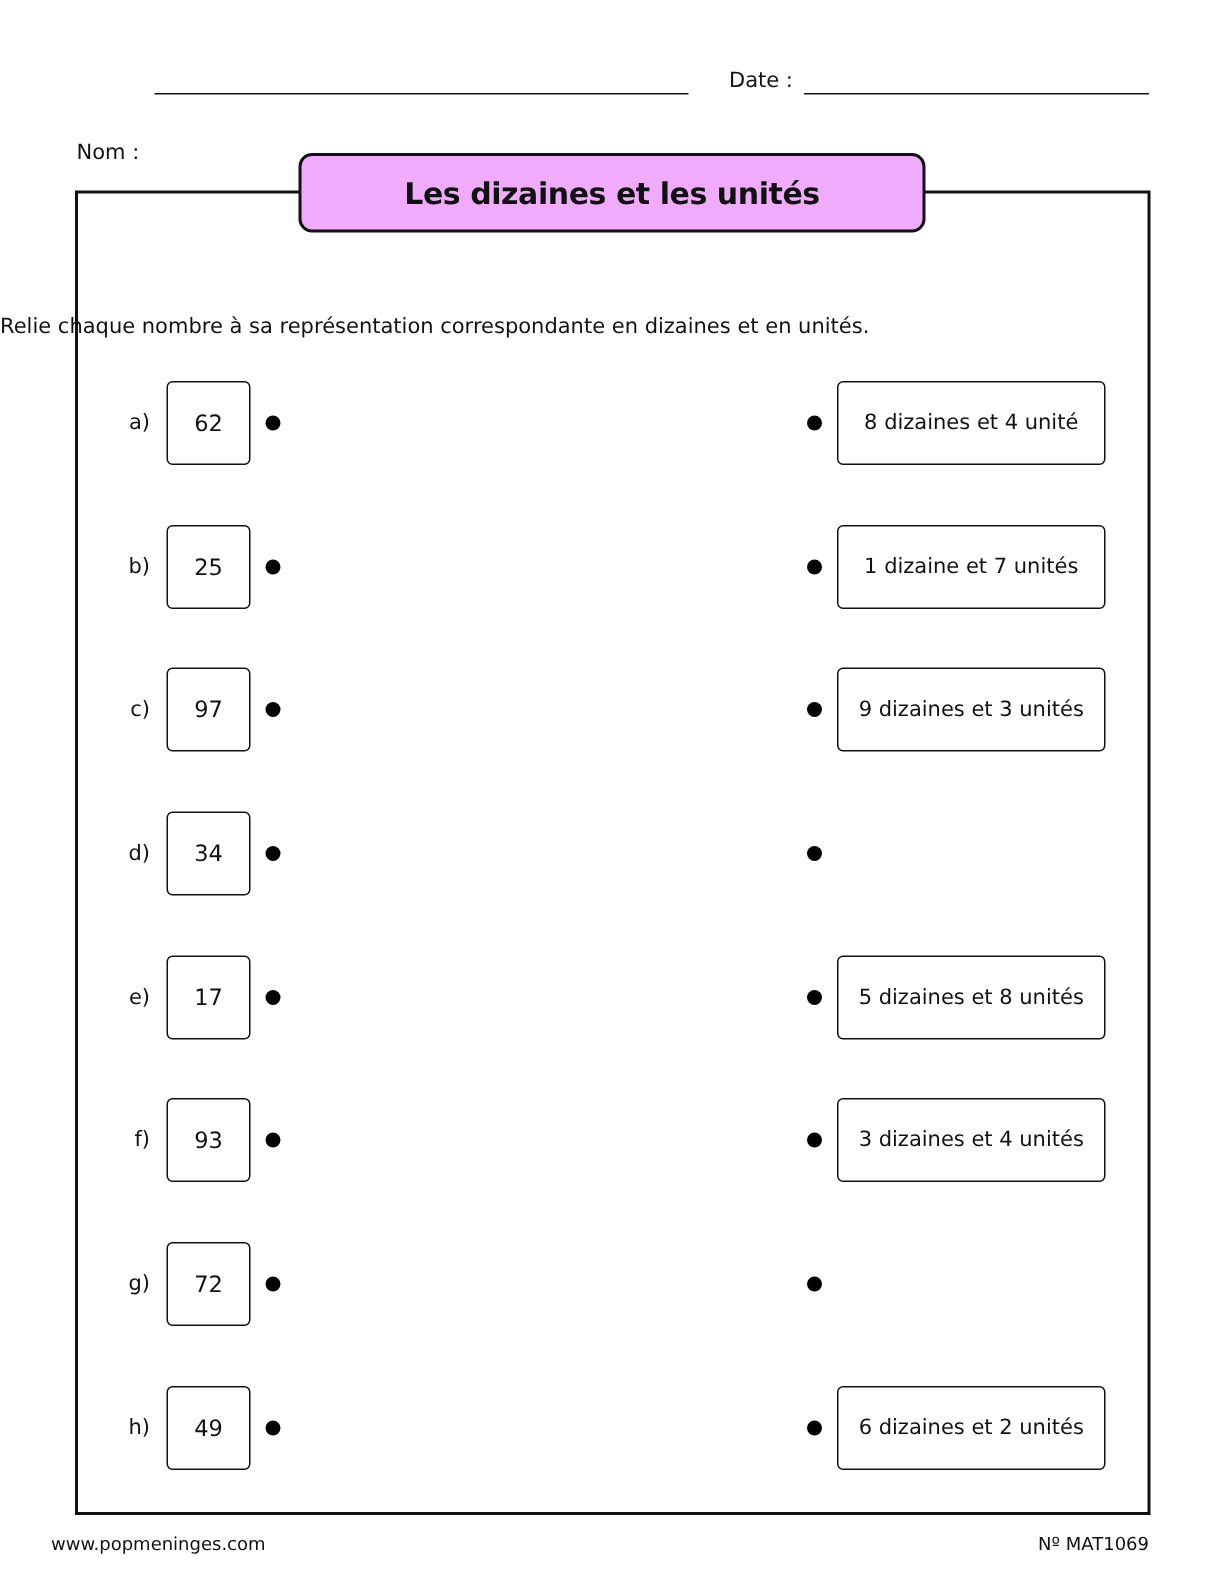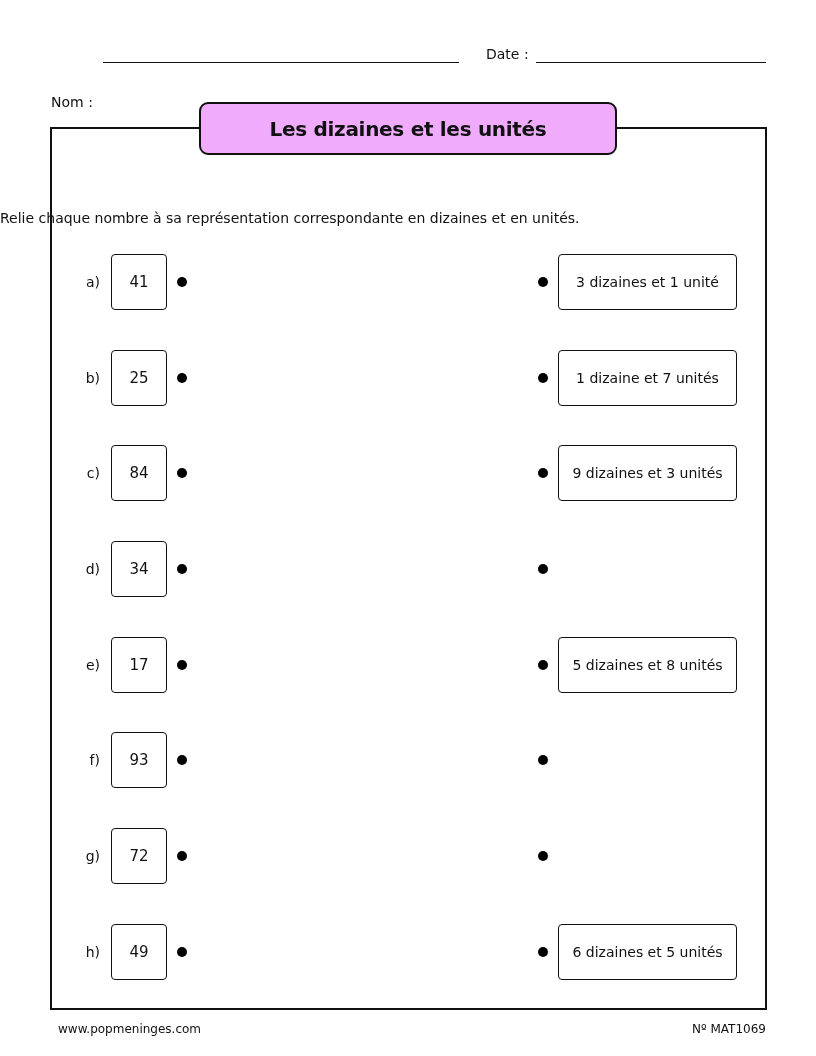--- a/index.html
+++ b/index.html
@@ -29,35 +29,35 @@
 <span class="hdr-label" style="left:486px;">Date :</span>
 <div class="hdr-line" style="left:536px; width:230px;"></div>
 
 <div class="frame"></div>
 <div class="title">Les dizaines et les unités</div>
 
 <div class="instr">Relie chaque nombre à sa représentation correspondante en dizaines et en unités.</div>
 
 <div class="row" style="top:254px;">
   <span class="letter">a)</span>
-  <div class="numbox">41</div>
+  <div class="numbox">62</div>
   <div class="dot l"></div>
   <div class="dot r"></div>
-  <div class="repbox">3 dizaines et 1 unité</div>
+  <div class="repbox">8 dizaines et 4 unité</div>
 </div>
 <div class="row" style="top:350px;">
   <span class="letter">b)</span>
   <div class="numbox">25</div>
   <div class="dot l"></div>
   <div class="dot r"></div>
   <div class="repbox">1 dizaine et 7 unités</div>
 </div>
 <div class="row" style="top:445px;">
   <span class="letter">c)</span>
-  <div class="numbox">84</div>
+  <div class="numbox">97</div>
   <div class="dot l"></div>
   <div class="dot r"></div>
   <div class="repbox">9 dizaines et 3 unités</div>
 </div>
 <div class="row" style="top:541px;">
   <span class="letter">d)</span>
   <div class="numbox">34</div>
   <div class="dot l"></div>
   <div class="dot r"></div>
 </div>
@@ -66,29 +66,30 @@
   <div class="numbox">17</div>
   <div class="dot l"></div>
   <div class="dot r"></div>
   <div class="repbox">5 dizaines et 8 unités</div>
 </div>
 <div class="row" style="top:732px;">
   <span class="letter">f)</span>
   <div class="numbox">93</div>
   <div class="dot l"></div>
   <div class="dot r"></div>
+  <div class="repbox">3 dizaines et 4 unités</div>
 </div>
 <div class="row" style="top:828px;">
   <span class="letter">g)</span>
   <div class="numbox">72</div>
   <div class="dot l"></div>
   <div class="dot r"></div>
 </div>
 <div class="row" style="top:924px;">
   <span class="letter">h)</span>
   <div class="numbox">49</div>
   <div class="dot l"></div>
   <div class="dot r"></div>
-  <div class="repbox">6 dizaines et 5 unités</div>
+  <div class="repbox">6 dizaines et 2 unités</div>
 </div>
 
-<span class="footer" style="left:58px;">www.popmeninges.com</span>
+<span class="footer" style="left:34px;">www.popmeninges.com</span>
 <span class="footer" style="right:50px;">Nº MAT1069</span>
 
 </body></html>

